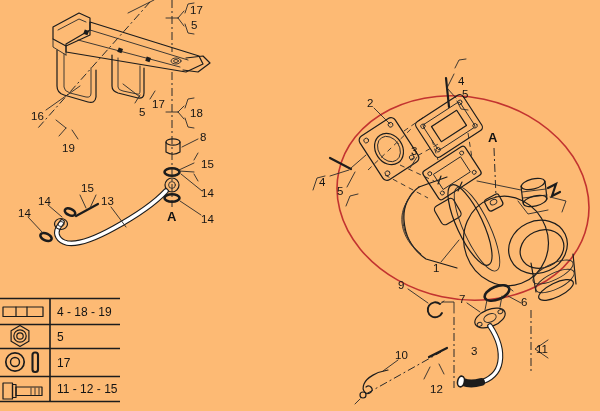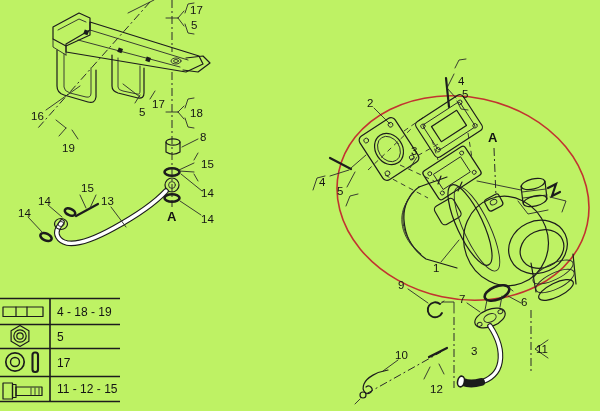--- a/index.html
+++ b/index.html
@@ -1,16 +1,16 @@
 <!DOCTYPE html>
 <html><head>
 <meta charset="utf-8">
 <style>
   html,body{margin:0;padding:0;background:#fff;}
-  #page{position:relative;width:600px;height:411px;background:#bef264;overflow:hidden;
+  #page{position:relative;width:600px;height:411px;background:#fdba74;overflow:hidden;
         font-family:"Liberation Sans",sans-serif;}
   svg{display:block;}
   .ln{fill:none;stroke:#1c1c1c;stroke-width:1.2;stroke-linecap:round;stroke-linejoin:round;}
   .thin{fill:none;stroke:#2a2a2a;stroke-width:0.9;stroke-linecap:round;}
   .thk{fill:none;stroke:#1c1c1c;stroke-width:2.2;stroke-linecap:round;}
   .dark{fill:none;stroke:#1c1c1c;stroke-width:2.6;}
   .dd{fill:none;stroke:#2a2a2a;stroke-width:1;stroke-dasharray:8 3 2 3;}
   .dsh{fill:none;stroke:#2a2a2a;stroke-width:0.9;stroke-dasharray:5 4;}
   .tube{fill:none;stroke:#1c1c1c;stroke-width:5.6;stroke-linecap:round;}
   .tubein{fill:none;stroke:#ffffff;stroke-width:3.4;stroke-linecap:round;}

